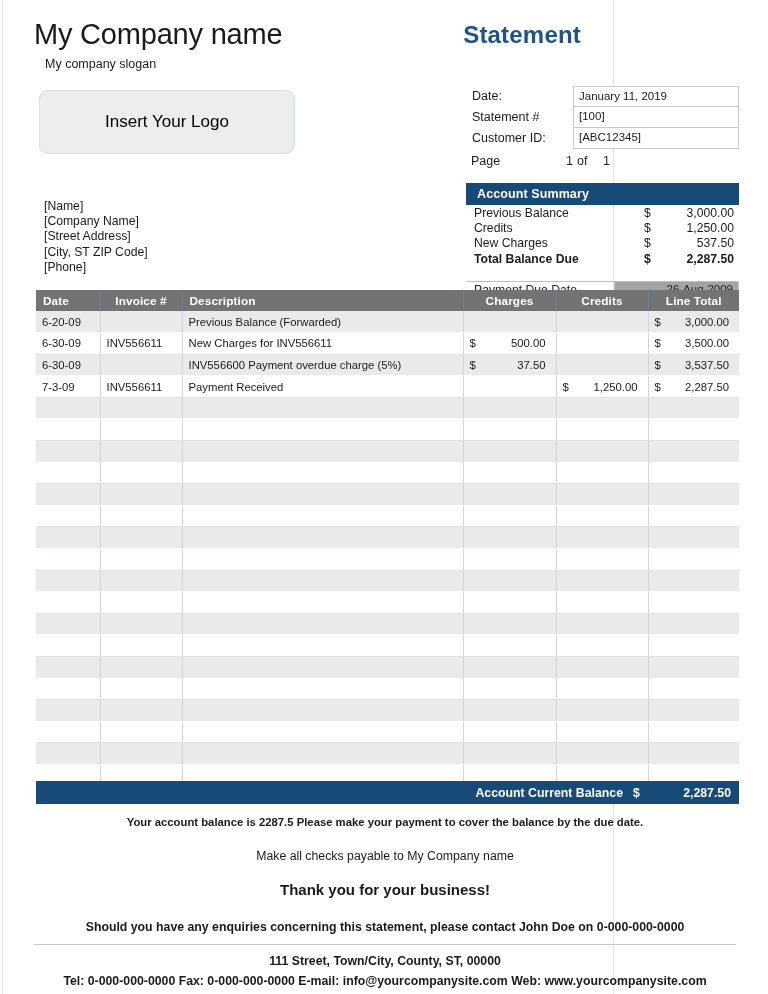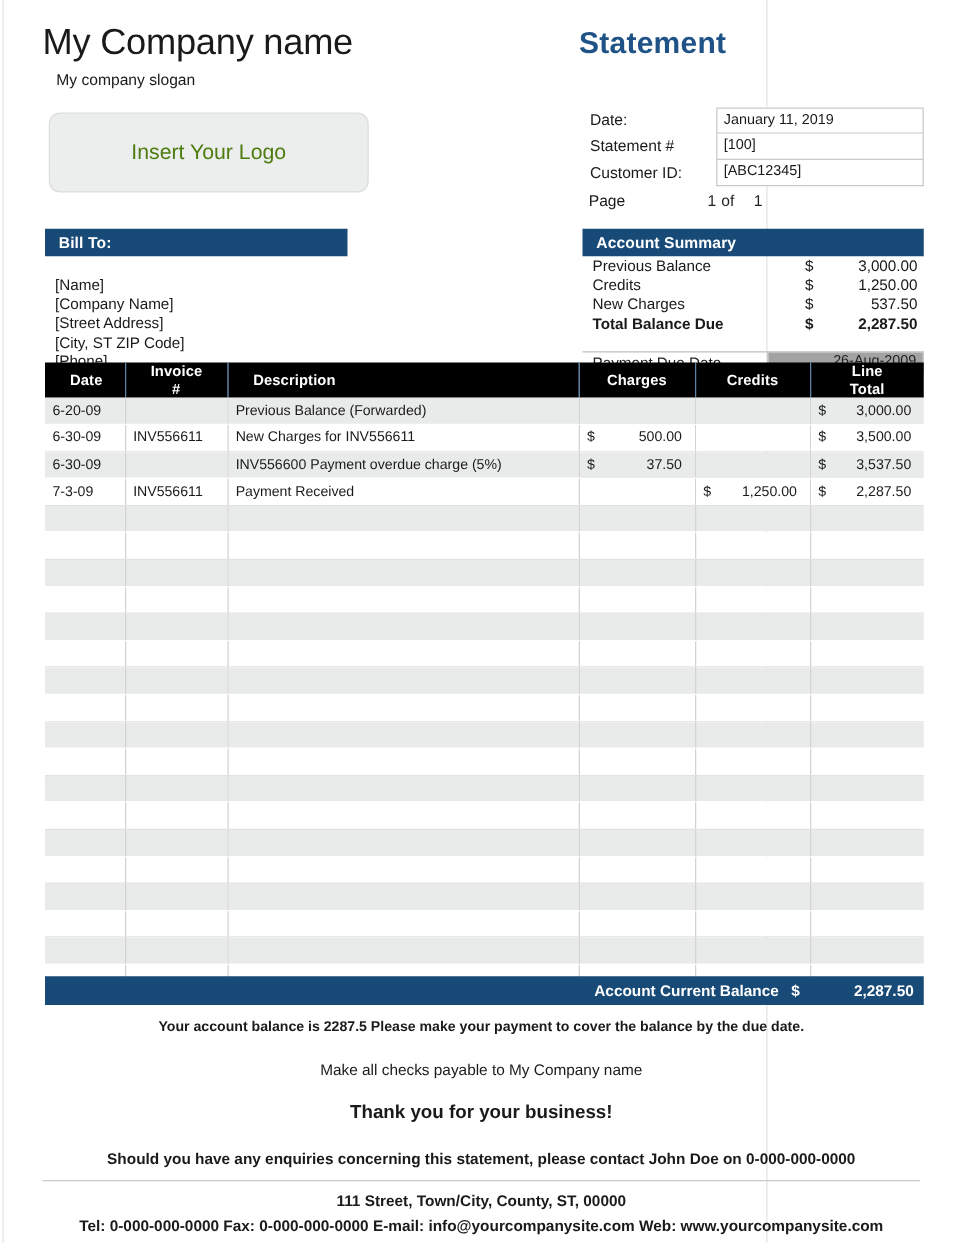--- a/index.html
+++ b/index.html
@@ -46,21 +46,21 @@
   
   .logo-box {
     position: absolute; left: 36px; top: 90px;
     width: 256px; height: 64px;
     background: #eceded;
     border: 1px solid #dcdddd;
     border-radius: 9px;
     display: flex; align-items: center; justify-content: center;
   }
   .logo-box span {
-    font-size: 17px; color: #4d7c0f;
+    font-size: 17px; color: #000000;
   }
 
   
   .meta {
     position: absolute; left: 468px; top: 86px;
     width: 268px;
   }
   .meta-row { display: flex; align-items: stretch; height: 21px; }
   .meta-label {
     width: 102px; font-size: 12.5px; line-height: 21px;
@@ -128,23 +128,23 @@
   }
 
   
   .tbl {
     position: absolute; left: 33px; top: 290px;
     width: 703px;
     border-collapse: collapse;
     table-layout: fixed;
   }
   .tbl th {
-    background: #000000; color: #fff;
+    background: #737373; color: #fff;
     font-size: 11.8px; font-weight: bold;
-    height: 21px; padding: 0 20px;
+    height: 21px; padding: 0 7px;
     border-right: 1px solid #5d83a6;
     text-align: left;
     letter-spacing: 0.1px;
   }
   .tbl th:last-child { border-right: none; }
   .tbl th.c { text-align: center; }
   .tbl td {
     height: 21.6px;
     font-size: 11.3px;
     padding: 0 6px;
@@ -220,21 +220,20 @@
     </div>
     <div class="page-row">
       <div class="pg-lbl">Page</div>
       <div class="pg-cur">1</div>
       <div class="pg-of">of</div>
       <div class="pg-tot">1</div>
     </div>
   </div>
 
   <div class="billto">
-    <div class="bar">Bill To:</div>
     <div class="billto-lines">
       <div>[Name]</div>
       <div>[Company Name]</div>
       <div>[Street Address]</div>
       <div>[City, ST  ZIP Code]</div>
       <div>[Phone]</div>
     </div>
   </div>
 
   <div class="acct">

